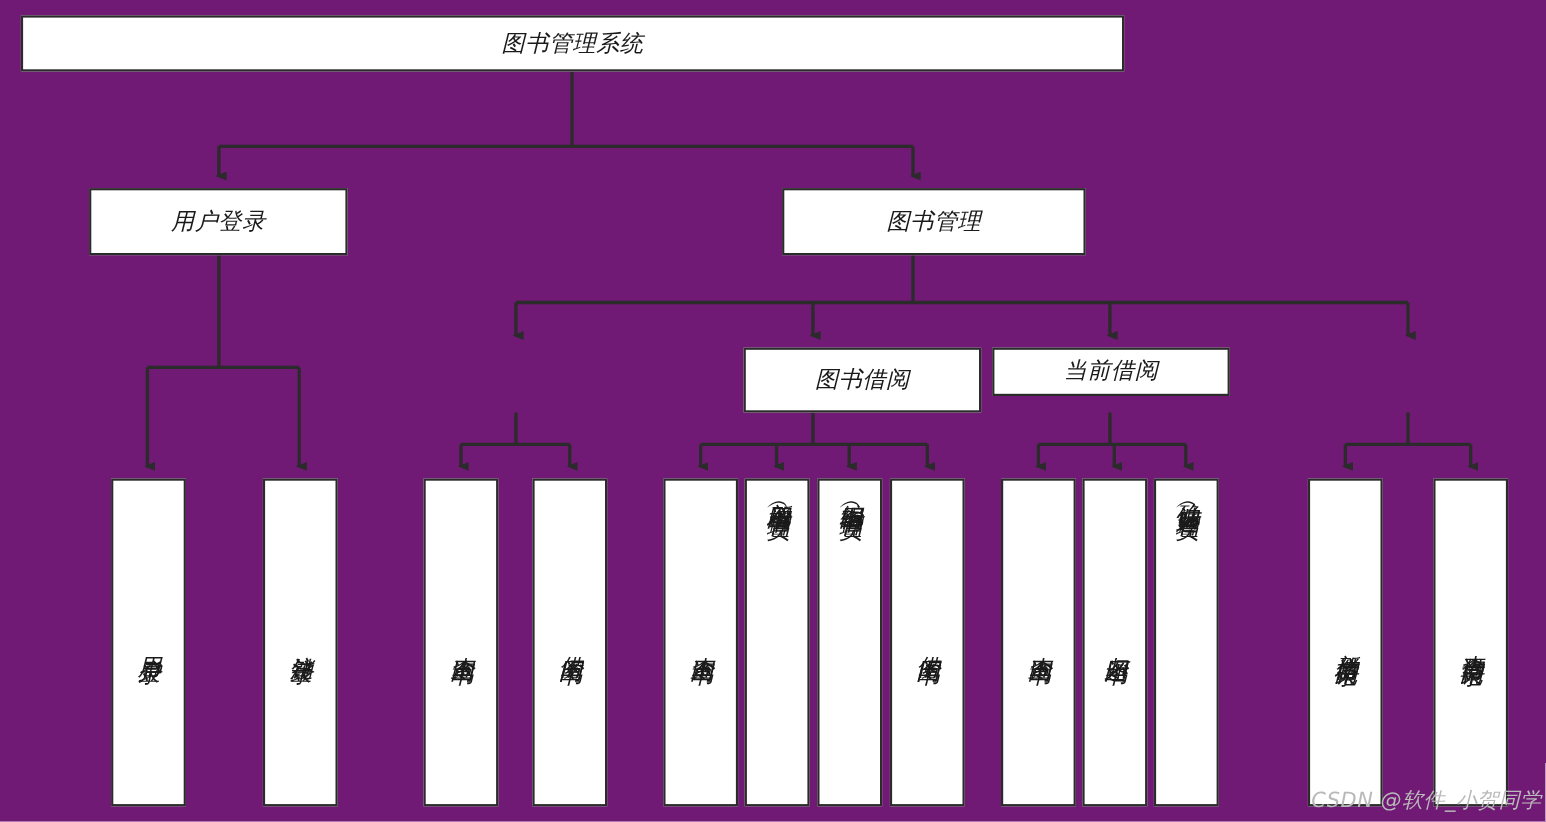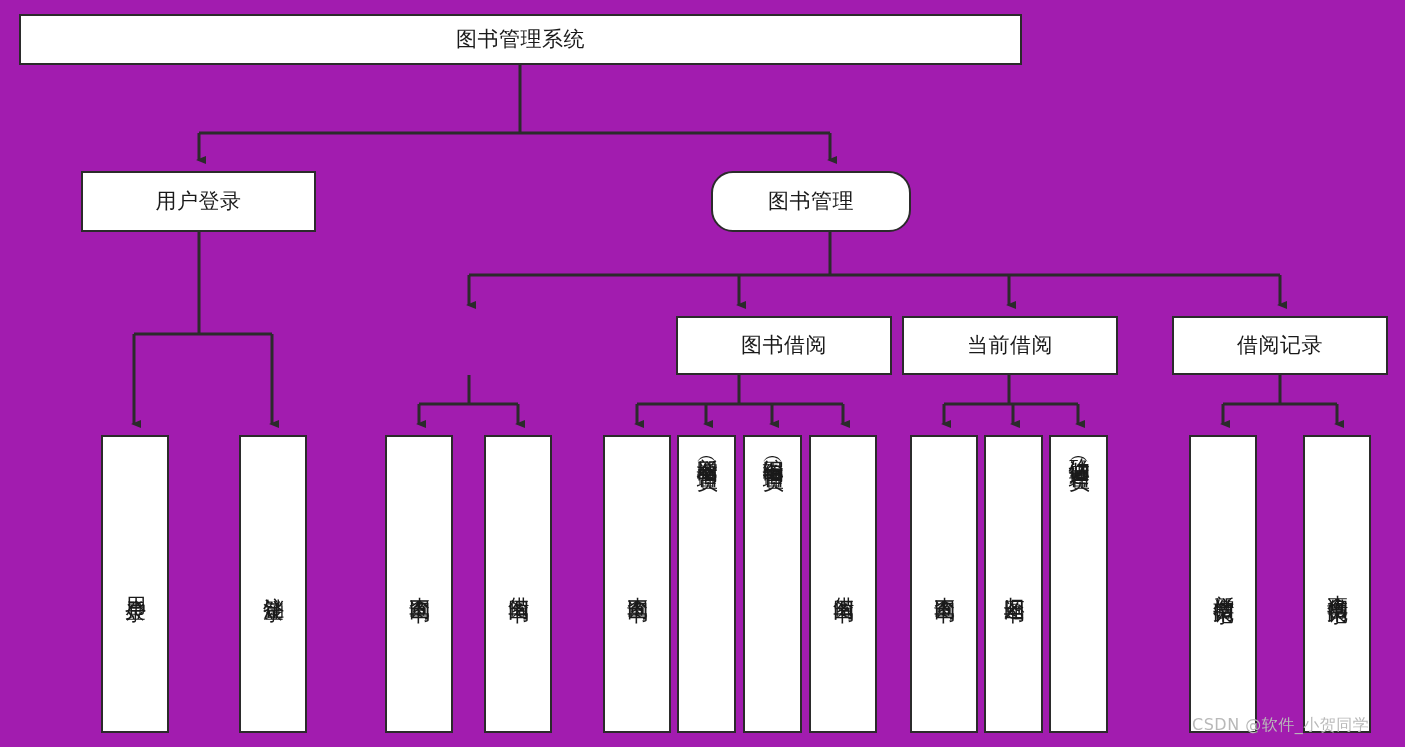--- a/index.html
+++ b/index.html
@@ -8,22 +8,23 @@
     padding: 0;
     background: #ffffff;
   }
   body {
     font-family: "DejaVu Sans", "Liberation Sans", sans-serif;
   }
   #diagram-root {
     position: relative;
     width: 1405px;
     height: 747px;
-    background: #a21caf;
+    background: #701a75;
     overflow: hidden;
+    font-style: italic;
   }
   #tree-svg {
     position: absolute;
     left: 0;
     top: 0;
     width: 1405px;
     height: 747px;
   }
   .node-box {
     position: absolute;
@@ -63,21 +64,21 @@
     writing-mode: vertical-rl;
     text-orientation: upright;
     font-size: 21px;
     color: #1a1a1a;
     line-height: 1.12;
     letter-spacing: 2px;
     white-space: nowrap;
   }
   .watermark {
     position: absolute;
-    font-size: 16px;
+    font-size: 19px;
     color: #b9b9b9;
     white-space: nowrap;
     letter-spacing: 0.5px;
   }
 </style>
 </head>
 <body>
 
 <div id="diagram-root">
 
@@ -143,32 +144,29 @@
     </g>
   </svg>
 
   <div class="node-box root-node" style="left:19px; top:14px; width:1003px; height:51px;">
     <span class="node-label-h">图书管理系统</span>
   </div>
 
   <div class="node-box" style="left:81px; top:171px; width:235px; height:61px;">
     <span class="node-label-h">用户登录</span>
   </div>
-  <div class="node-box" style="left:711px; top:171px; width:200px; height:61px;border-radius:22px;">
+  <div class="node-box" style="left:711px; top:171px; width:276px; height:61px;">
     <span class="node-label-h">图书管理</span>
   </div>
 
   <div class="node-box" style="left:632px; top:316px; width:216px; height:59px;margin-left:44px;">
     <span class="node-label-h">图书借阅</span>
   </div>
-  <div class="node-box" style="left:902px; top:316px; width:216px; height:59px;">
+  <div class="node-box" style="left:902px; top:316px; width:216px; height:44px;">
     <span class="node-label-h">当前借阅</span>
-  </div>
-  <div class="node-box" style="left:1172px; top:316px; width:216px; height:59px;">
-    <span class="node-label-h">借阅记录</span>
   </div>
 
   <div class="leaf-box centered" style="left:101px; top:435px; width:68px; height:298px;">
     <span class="node-label-v">用户登录</span>
   </div>
   <div class="leaf-box centered" style="left:239px; top:435px; width:68px; height:298px;">
     <span class="node-label-v">注销登录</span>
   </div>
 
   <div class="leaf-box centered" style="left:385px; top:435px; width:68px; height:298px;">

